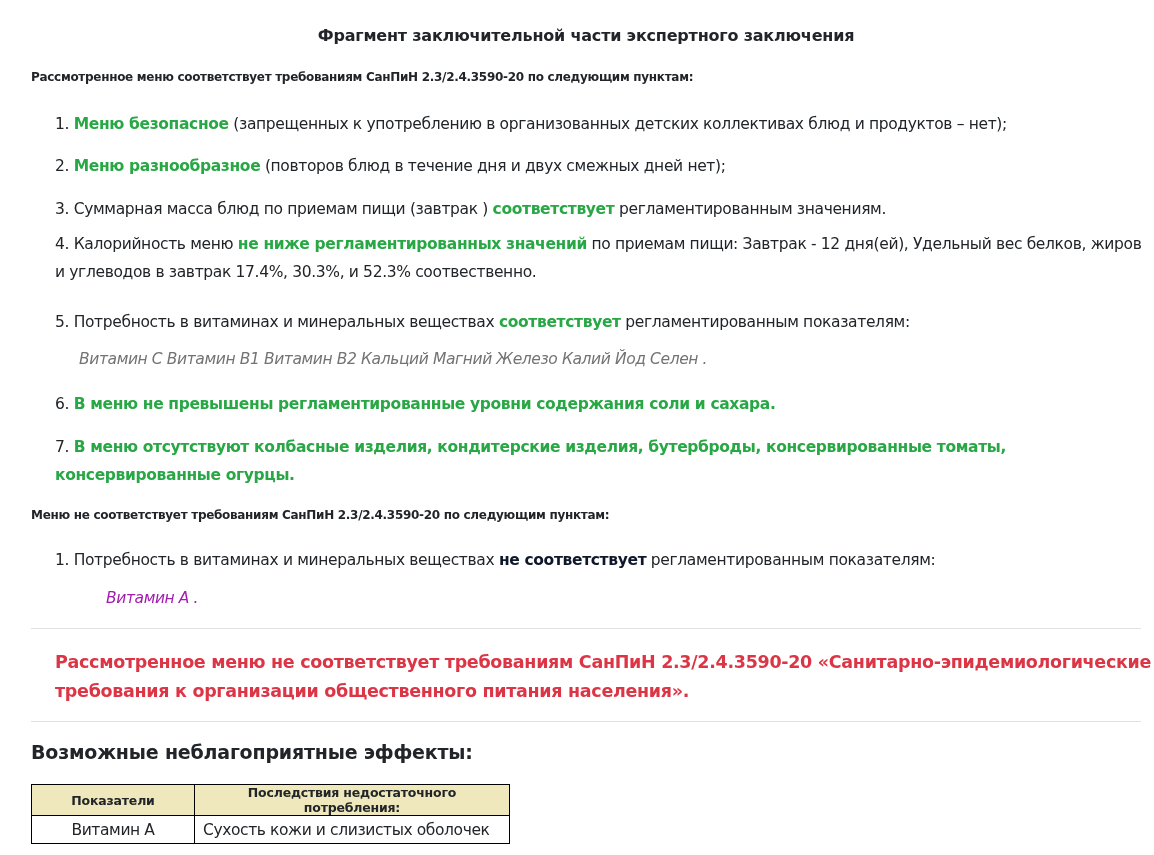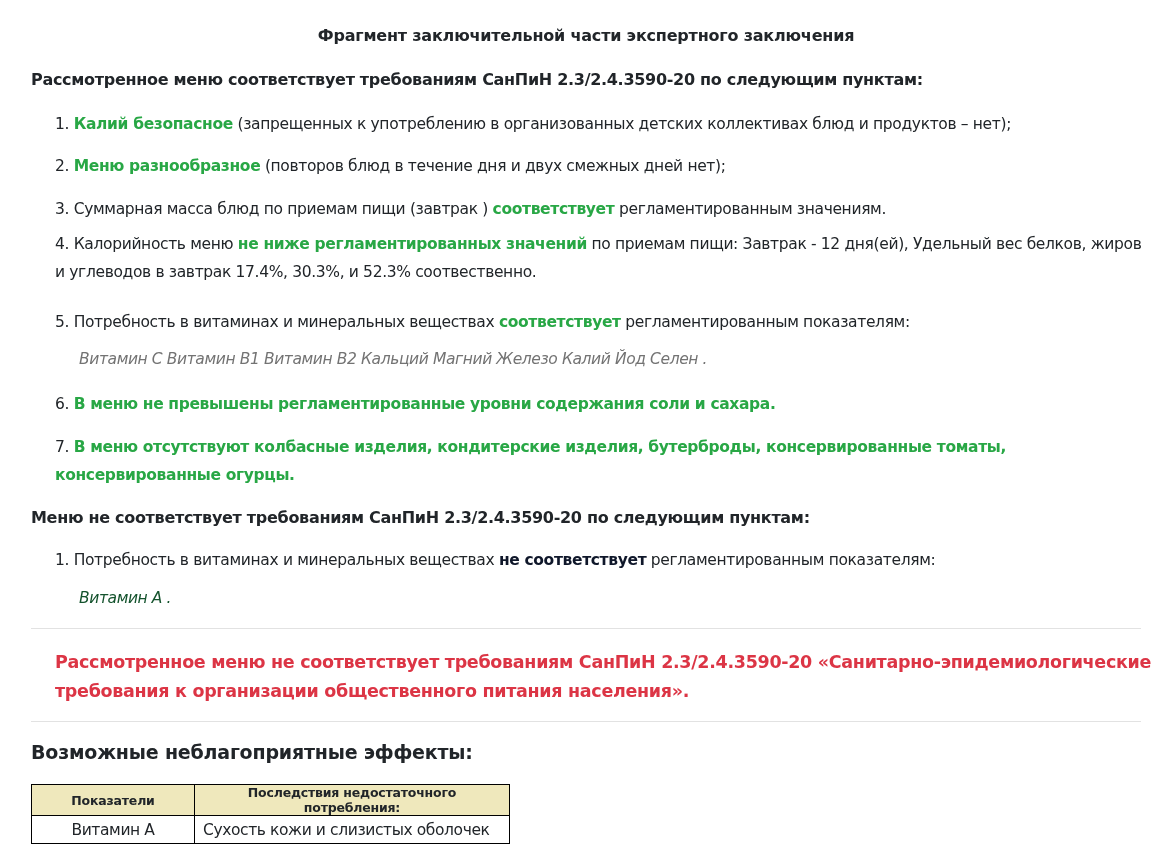--- a/index.html
+++ b/index.html
@@ -9,29 +9,29 @@
     color: #212529;
     font-size: 15px;
     position: relative;
   }
   .page { position: absolute; left: 31px; top: 0; width: 1110px; }
   .title {
     position: absolute; left: 0; width: 1110px; top: 26px;
     text-align: center; font-weight: bold; font-size: 16px; letter-spacing: -0.2px;
   }
   .section-head {
-    position: absolute; left: 0; font-weight: bold; font-size: 16px; letter-spacing: -0.3px;
+    position: absolute; left: 0; font-weight: bold; font-size: 12px; letter-spacing: -0.3px;
   }
   .item {
     position: absolute; left: 24px; width: 1090px; font-size: 15.5px; line-height: 28px; letter-spacing: -0.35px;
   }
   .g { color: #28a745; font-weight: bold; }
   .r { color: #0f172a; font-weight: bold; margin-top: 16px; }
   .gi { color: #737373; font-style: italic; }
-  .ri { color: #14532d; font-style: italic; }
+  .ri { color: #a21caf; font-style: italic; margin-left: 27px; }
   .sub {
     position: absolute; left: 48px; font-size: 15.5px; letter-spacing: -0.4px;
   }
   .hr { position: absolute; left: 0; width: 1110px; height: 1px; background: #e2e2e2; }
   .verdict {
     position: absolute; left: 0; top: 648px; width: 1110px;
     color: #dc3545; font-weight: bold; font-size: 17.5px; line-height: 29px; letter-spacing: -0.3px; margin-left: 24px;
   }
   .effects-head {
     position: absolute; left: 0; top: 741px; font-weight: bold; font-size: 19px; letter-spacing: -0.2px;
@@ -53,21 +53,21 @@
 </head>
 <body>
 
 <div class="page">
   <div class="title">Фрагмент заключительной части экспертного заключения</div>
 
   <div class="section-head" style="top:70px">Рассмотренное меню соответствует требованиям СанПиН 2.3/2.4.3590-20 по следующим пунктам:</div>
 
   <div class="item" style="top:110px">
     <span>1.</span>
-    <span class="g">Калий безопасное</span><span> (запрещенных к употреблению в организованных детских коллективах блюд и продуктов – нет);</span>
+    <span class="g">Меню безопасное</span><span> (запрещенных к употреблению в организованных детских коллективах блюд и продуктов – нет);</span>
   </div>
 
   <div class="item" style="top:152px">
     <span>2.</span>
     <span class="g">Меню разнообразное</span><span> (повторов блюд в течение дня и двух смежных дней нет);</span>
   </div>
 
   <div class="item" style="top:195px">
     <span>3.</span><span> Суммарная масса блюд по приемам пищи (завтрак ) </span><span class="g">соответствует</span><span> регламентированным значениям.</span>
   </div>

